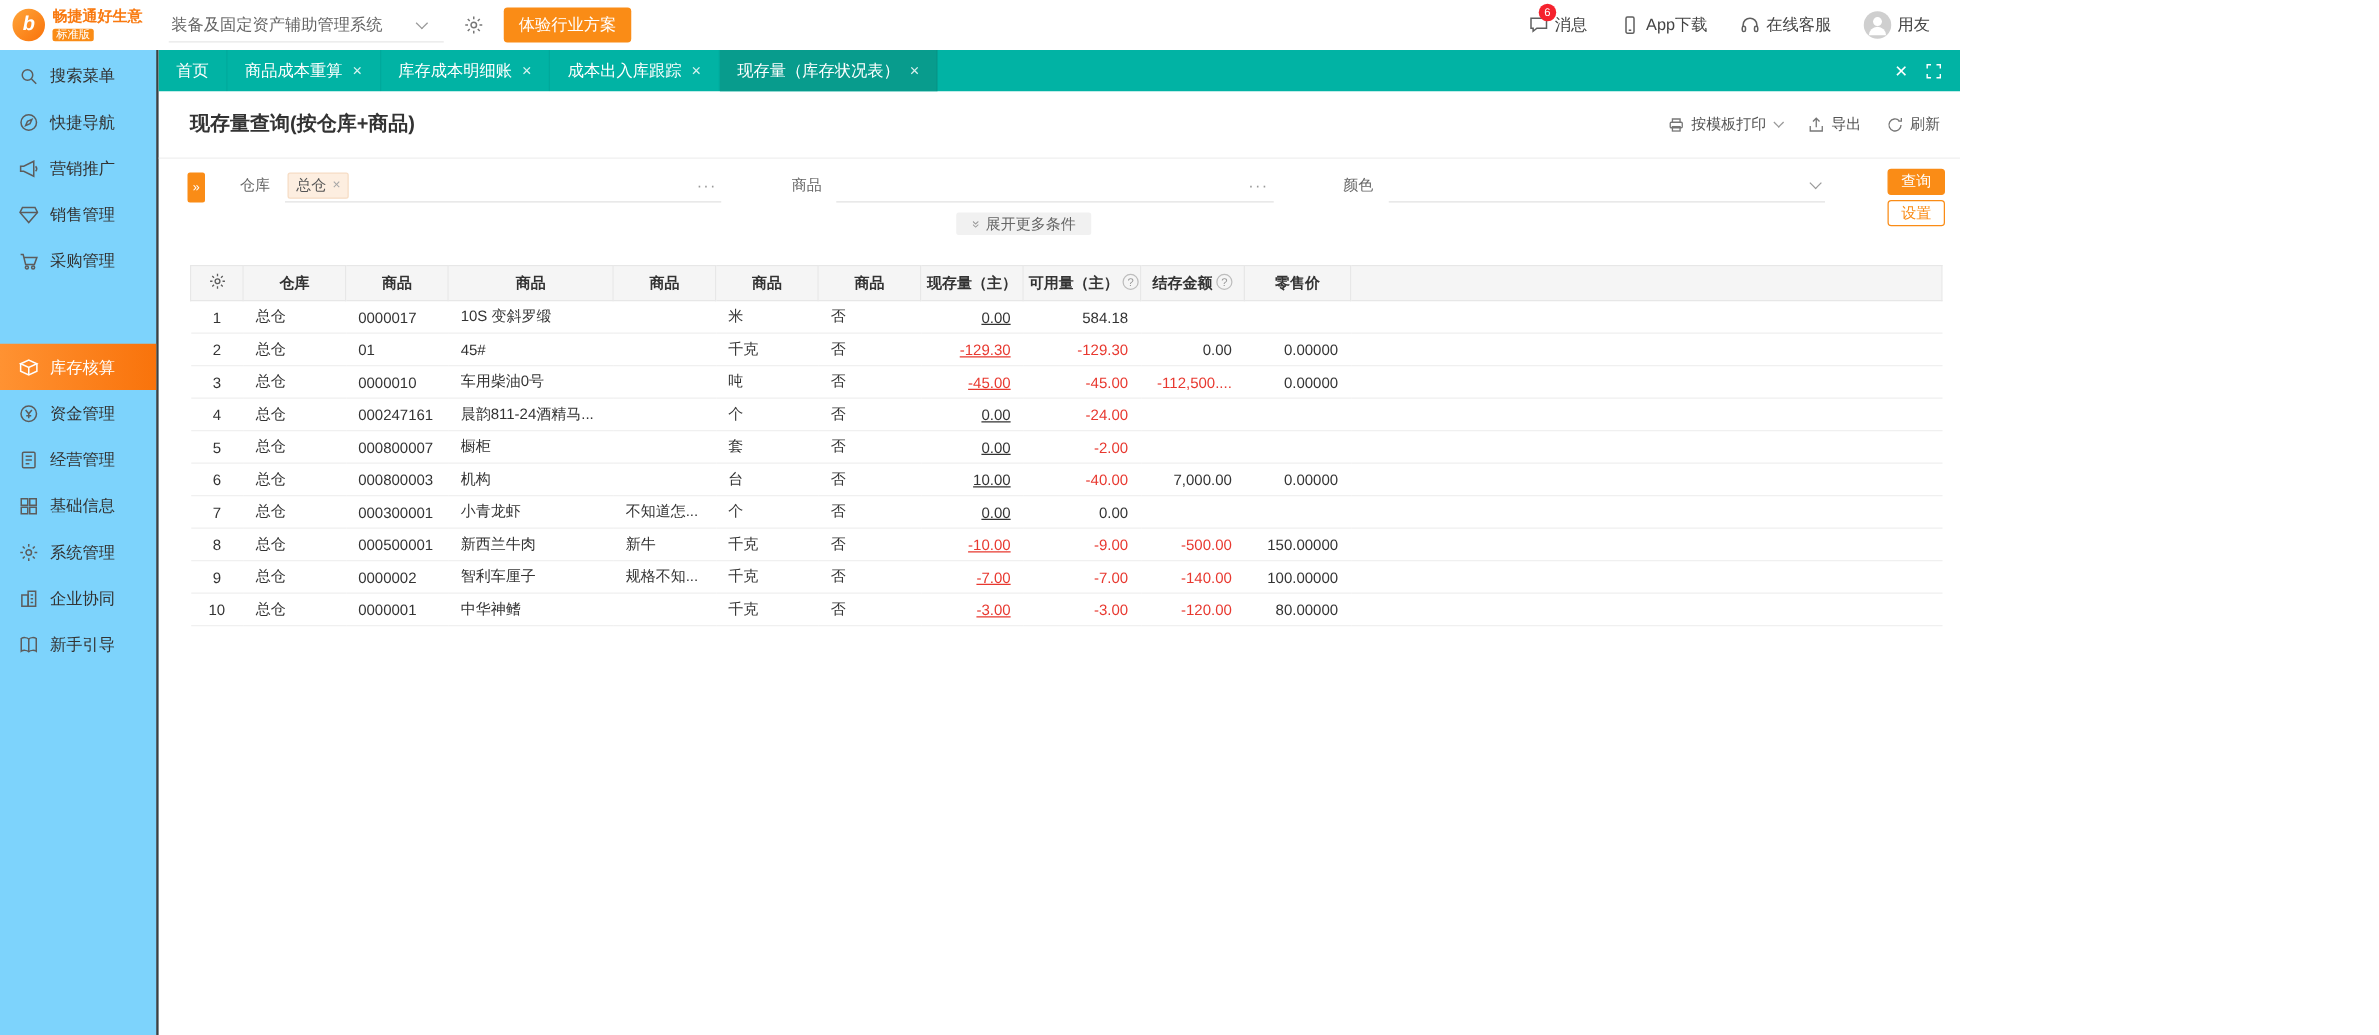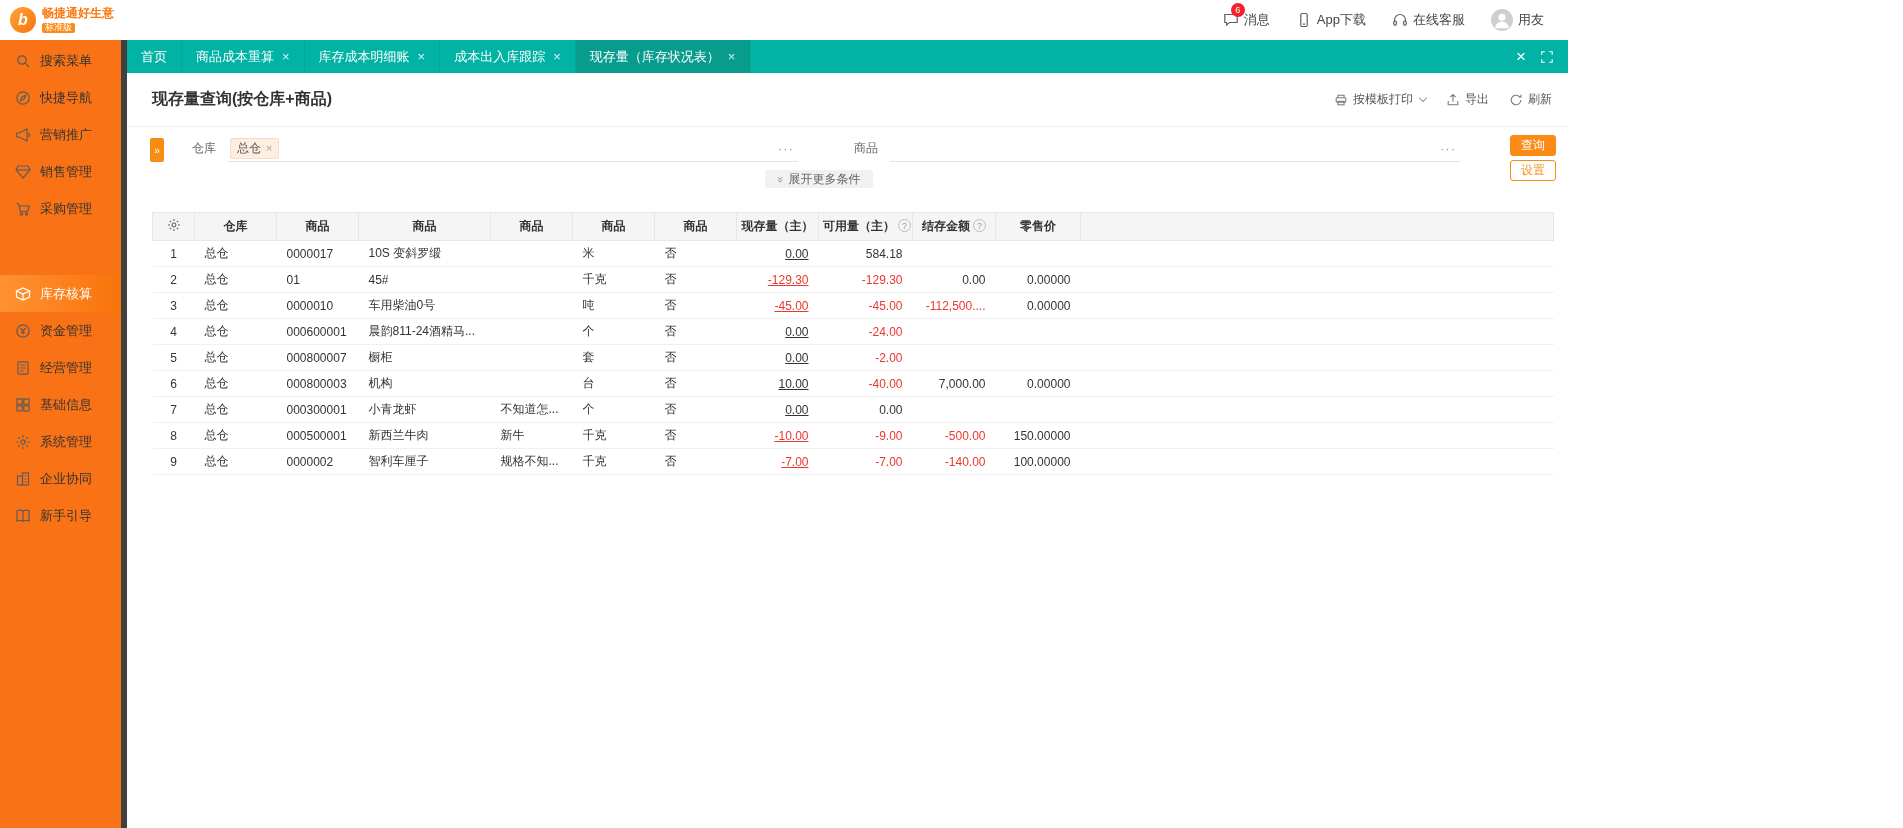--- a/index.html
+++ b/index.html
@@ -18,21 +18,21 @@
   .chev { width:7px; height:7px; border-right:1.4px solid #999; border-bottom:1.4px solid #999; transform:rotate(45deg); display:inline-block; margin-top:-3px; }
   .icon-btn { display:flex; align-items:center; cursor:pointer; }
   .trial-button { background:#fa8c16; color:#fff; font-size:13px; padding:5px 12px; border-radius:3px; cursor:pointer; white-space:nowrap; }
   .topbar-right { margin-left:auto; display:flex; align-items:center; gap:26px; padding-right:24px; font-size:13px; color:#444; }
   .topbar-item { display:flex; align-items:center; gap:5px; cursor:pointer; position:relative; white-space:nowrap; }
   .message-badge { position:absolute; top:-9px; left:8px; background:#f5222d; color:#fff; border-radius:8px; min-width:14px; height:14px; line-height:14px; font-size:9px; text-align:center; padding:0 2px; }
   .avatar { width:22px; height:22px; border-radius:50%; background:#cfcfcf; display:flex; align-items:center; justify-content:center; overflow:hidden; }
 
   
   .main { display:flex; height:788px; }
-  .sidebar { width:127px; flex:0 0 127px; border-right:6px solid #404040; background:#f97316; padding-top:2px; }
+  .sidebar { width:127px; flex:0 0 127px; border-right:2px solid #404040; background:#7dd3fc; padding-top:2px; }
   .sidebar-item { height:37px; display:flex; align-items:center; gap:9px; padding-left:15px; font-size:13px; color:#333; cursor:pointer; }
   .sidebar-item .s-icon { display:flex; width:16px; }
   .sidebar-item.active { background:linear-gradient(90deg,#ff9232,#f9730b); color:#fff;margin-top:48px; }
   .sidebar-item.active svg * { stroke:#fff !important; }
 
   .content { flex:1; display:flex; flex-direction:column; background:#fff; min-width:0; }
 
   
   .tabbar { height:33px; background:#01b3a4; display:flex; align-items:stretch; color:#fff; }
   .tab { display:flex; align-items:center; gap:8px; padding:16px 14px; font-size:13px; cursor:pointer; border-right:1px solid rgba(0,0,0,0.05); white-space:nowrap; }
@@ -82,20 +82,33 @@
 <div class="app">
 
   <div class="topbar">
     <div class="brand">
       <div class="logo-circle">b</div>
       <div class="brand-text">
         <span class="brand-name">畅捷通好生意</span>
         <span class="edition-badge">标准版</span>
       </div>
     </div>
+    <div class="topbar-left">
+      <div class="system-select">
+        <span>装备及固定资产辅助管理系统</span>
+        <span class="chev"></span>
+      </div>
+      <span class="icon-btn">
+        <svg width="16" height="16" viewBox="0 0 16 16" fill="none" stroke="#777" stroke-width="1.2">
+            <circle cx="8" cy="8" r="2.2"></circle>
+            <path d="M8 1.2 V3.4 M8 12.6 V14.8 M1.2 8 H3.4 M12.6 8 H14.8 M3.2 3.2 L4.8 4.8 M11.2 11.2 L12.8 12.8 M12.8 3.2 L11.2 4.8 M4.8 11.2 L3.2 12.8"></path>
+          </svg>
+      </span>
+      <div class="trial-button">体验行业方案</div>
+    </div>
     <div class="topbar-right">
       <div class="topbar-item">
         <span style="position:relative; display:flex;">
           <svg width="16" height="16" viewBox="0 0 16 16" fill="none" stroke="#5f5f5f" stroke-width="1.2">
               <path d="M1.8 2.5 H14.2 V10.5 H6.5 L3.5 13 V10.5 H1.8 Z"></path>
             </svg>
           <span class="message-badge">6</span>
         </span>
         <span>消息</span>
       </div>
@@ -327,20 +340,27 @@
                 <span class="tag-x">×</span>
               </span>
               <span class="ellipsis-btn">···</span>
             </div>
           </div>
           <div class="filter-group">
             <span class="filter-label">商品</span>
             <div class="filter-field">
               <span></span>
               <span class="ellipsis-btn">···</span>
+            </div>
+          </div>
+          <div class="filter-group">
+            <span class="filter-label">颜色</span>
+            <div class="filter-field">
+              <span></span>
+              <span class="chev"></span>
             </div>
           </div>
         </div>
         <div class="filter-buttons">
           <div class="btn-query">查询</div>
           <div class="btn-settings">设置</div>
         </div>
         <div class="expand-row">
           <div class="expand-pill">
             <span class="dbl-chev">»</span>
@@ -423,21 +443,21 @@
                 <td class="">否</td>
                 <td class="r"><span class="lnk neg">-45.00</span></td>
                 <td class="r neg">-45.00</td>
                 <td class="r neg">-112,500....</td>
                 <td class="r">0.00000</td>
                 <td></td>
               </tr>
               <tr>
                 <td class="c">4</td>
                 <td class="">总仓</td>
-                <td class="">000600001</td>
+                <td class="">000247161</td>
                 <td class="">晨韵811-24酒精马...</td>
                 <td class=""></td>
                 <td class="">个</td>
                 <td class="">否</td>
                 <td class="r"><span class="lnk">0.00</span></td>
                 <td class="r neg">-24.00</td>
                 <td class="r"></td>
                 <td class="r"></td>
                 <td></td>
               </tr>
@@ -504,18 +524,32 @@
                 <td class="">智利车厘子</td>
                 <td class="">规格不知...</td>
                 <td class="">千克</td>
                 <td class="">否</td>
                 <td class="r"><span class="lnk neg">-7.00</span></td>
                 <td class="r neg">-7.00</td>
                 <td class="r neg">-140.00</td>
                 <td class="r">100.00000</td>
                 <td></td>
               </tr>
+              <tr>
+                <td class="c">10</td>
+                <td class="">总仓</td>
+                <td class="">0000001</td>
+                <td class="">中华神鳍</td>
+                <td class=""></td>
+                <td class="">千克</td>
+                <td class="">否</td>
+                <td class="r"><span class="lnk neg">-3.00</span></td>
+                <td class="r neg">-3.00</td>
+                <td class="r neg">-120.00</td>
+                <td class="r">80.00000</td>
+                <td></td>
+              </tr>
             </tbody>
         </table>
       </div>
     </div>
   </div>
 </div>
 
 </body></html>

